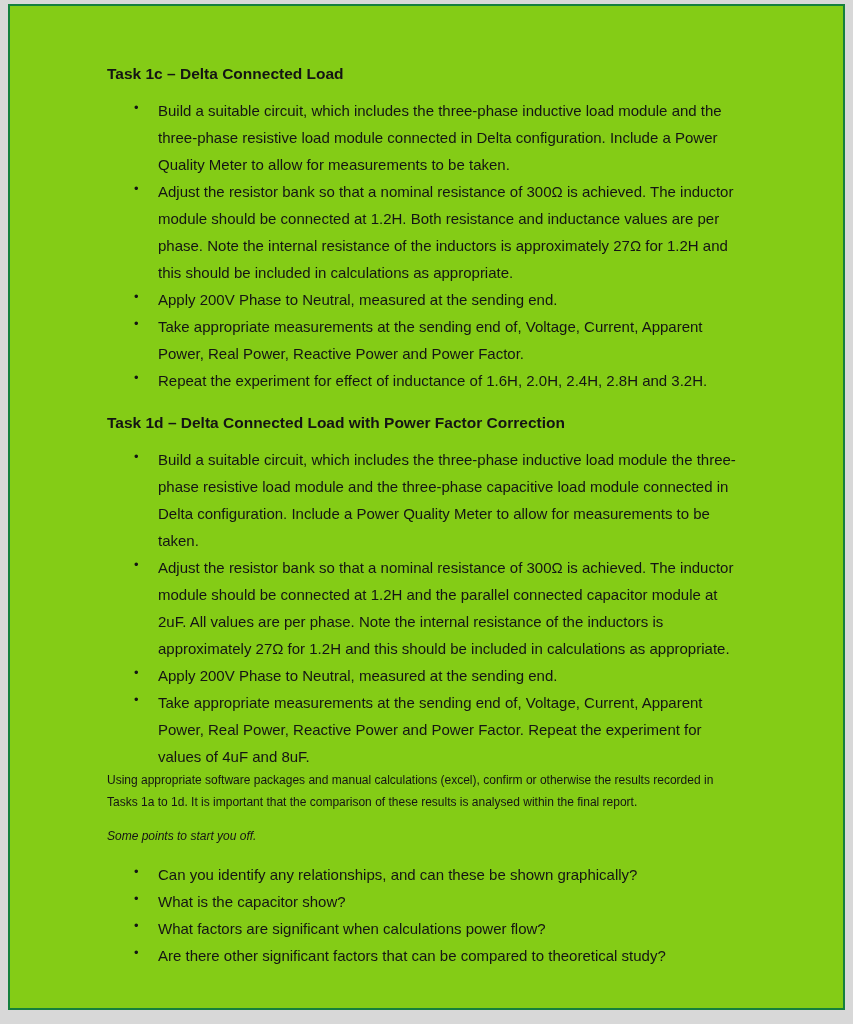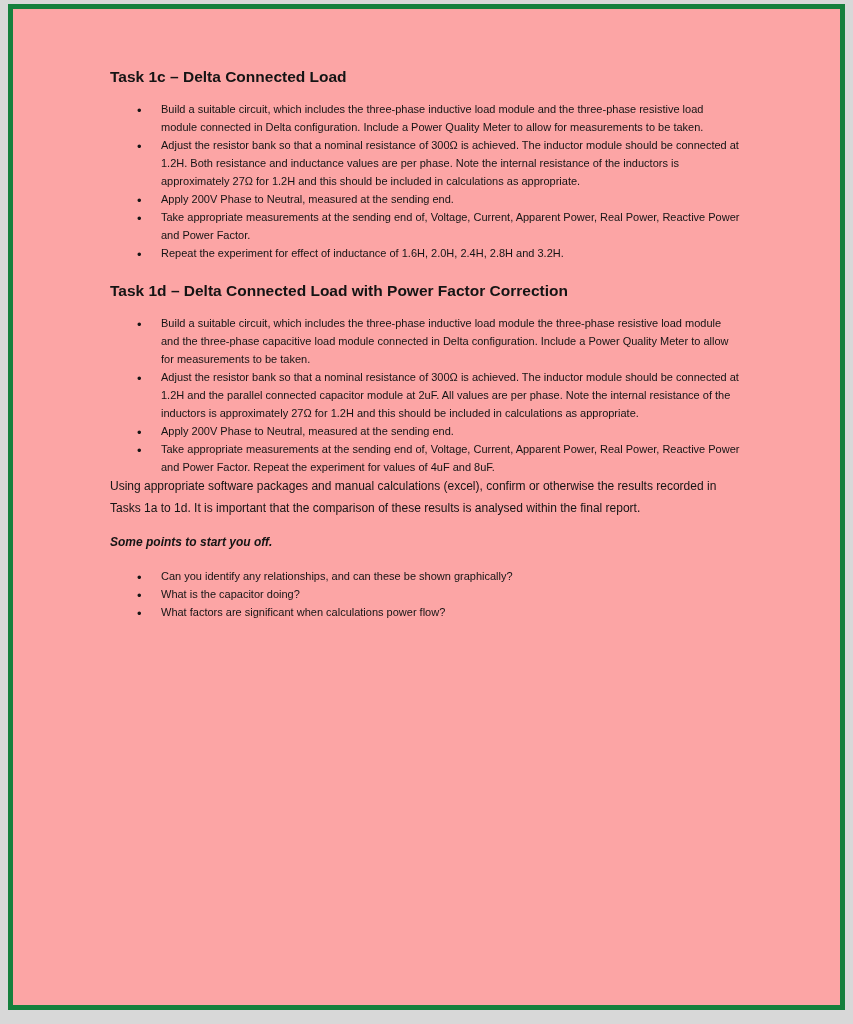--- a/index.html
+++ b/index.html
@@ -10,58 +10,57 @@
     background: #d8d8d8;
   }
   .canvas {
     width: 853px;
     height: 1024px;
     padding: 4px 8px 14px 8px;
   }
   .page {
     width: 100%;
     height: 100%;
-    background: #fca5a5;
-    border: 5px solid #15803d;
+    background: #84cc16;
+    border: 2px solid #15803d;
     padding: 57px 99px 40px 97px;
     color: #141414;
     overflow: hidden;
   }
   .heading {
     font-size: 15.5px;
     font-weight: bold;
     line-height: 21px;
     margin: 18px 0 13px 0;
   }
   section:first-of-type .heading { margin-top: 0; }
   .bullets {
     list-style: none;
   }
   .bullet {
     position: relative;
     padding-left: 51px;
-    font-size: 11px;
-    line-height: 18px;
+    font-size: 15px;
+    line-height: 27px;
   }
   .bullet::before {
     content: "\2022";
     position: absolute;
     left: 27px;
     top: 0;
     font-size: 13px;
     line-height: 21.5px;
   }
   .para {
     font-size: 12px;
     line-height: 21.5px;
     margin-bottom: 13px;
   }
   .note {
     font-style: italic;
-    font-weight: bold;
   }
 </style>
 </head>
 <body>
 
 <div class="canvas">
   <div class="page">
 
     <section>
       <h2 class="heading">Task 1c – Delta Connected Load</h2>
@@ -82,19 +81,20 @@
         <li class="bullet">Apply 200V Phase to Neutral, measured at the sending end.</li>
         <li class="bullet">Take appropriate measurements at the sending end of, Voltage, Current, Apparent Power, Real Power, Reactive Power and Power Factor. Repeat the experiment for values of 4uF and 8uF.</li>
       </ul>
     </section>
 
     <section>
       <p class="para">Using appropriate software packages and manual calculations (excel), confirm or otherwise the results recorded in Tasks 1a to 1d. It is important that the comparison of these results is analysed within the final report.</p>
       <p class="para note">Some points to start you off.</p>
       <ul class="bullets">
         <li class="bullet">Can you identify any relationships, and can these be shown graphically?</li>
-        <li class="bullet">What is the capacitor doing?</li>
+        <li class="bullet">What is the capacitor show?</li>
         <li class="bullet">What factors are significant when calculations power flow?</li>
+        <li class="bullet">Are there other significant factors that can be compared to theoretical study?</li>
       </ul>
     </section>
 
   </div>
 </div>
 
 </body></html>

